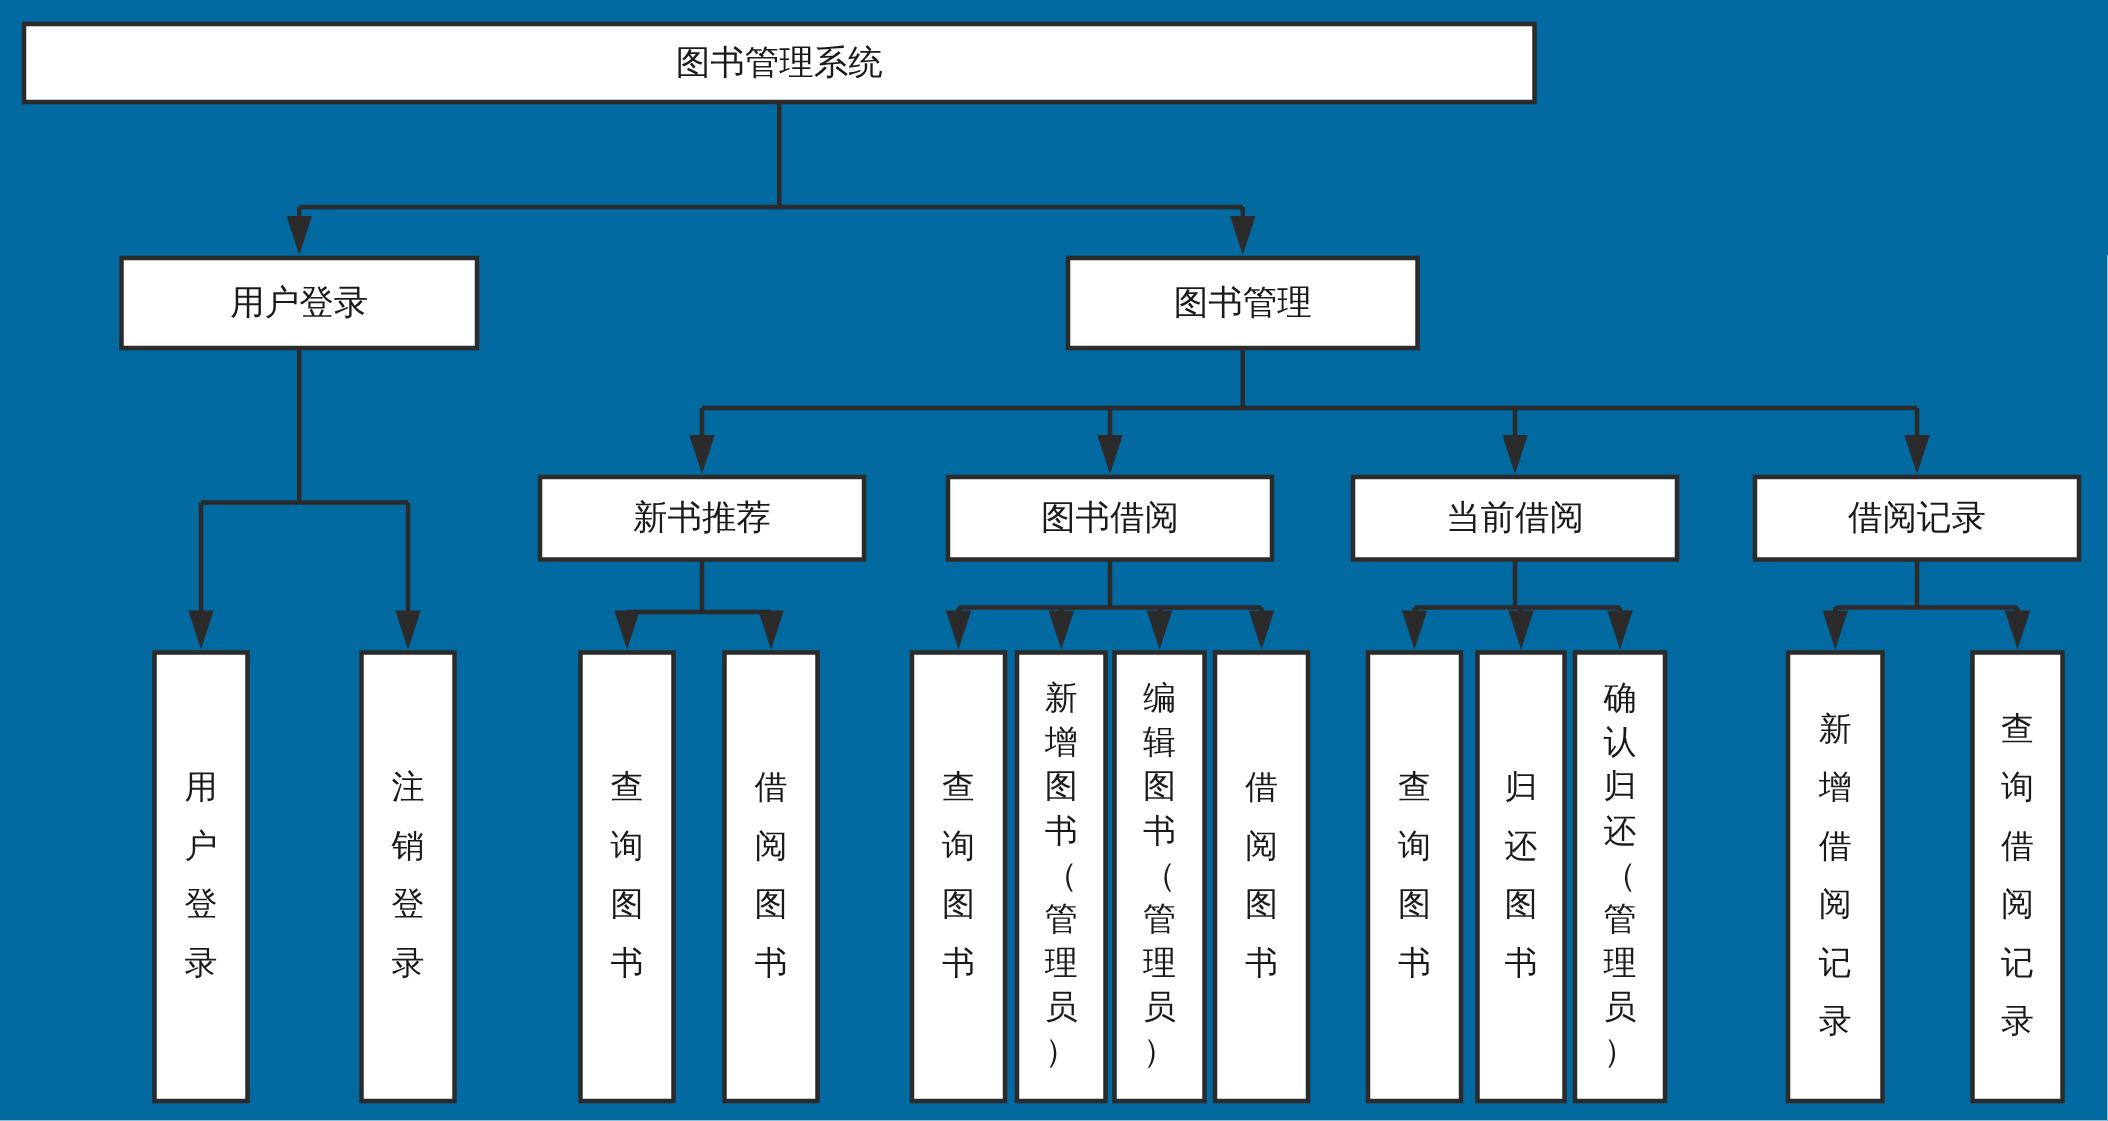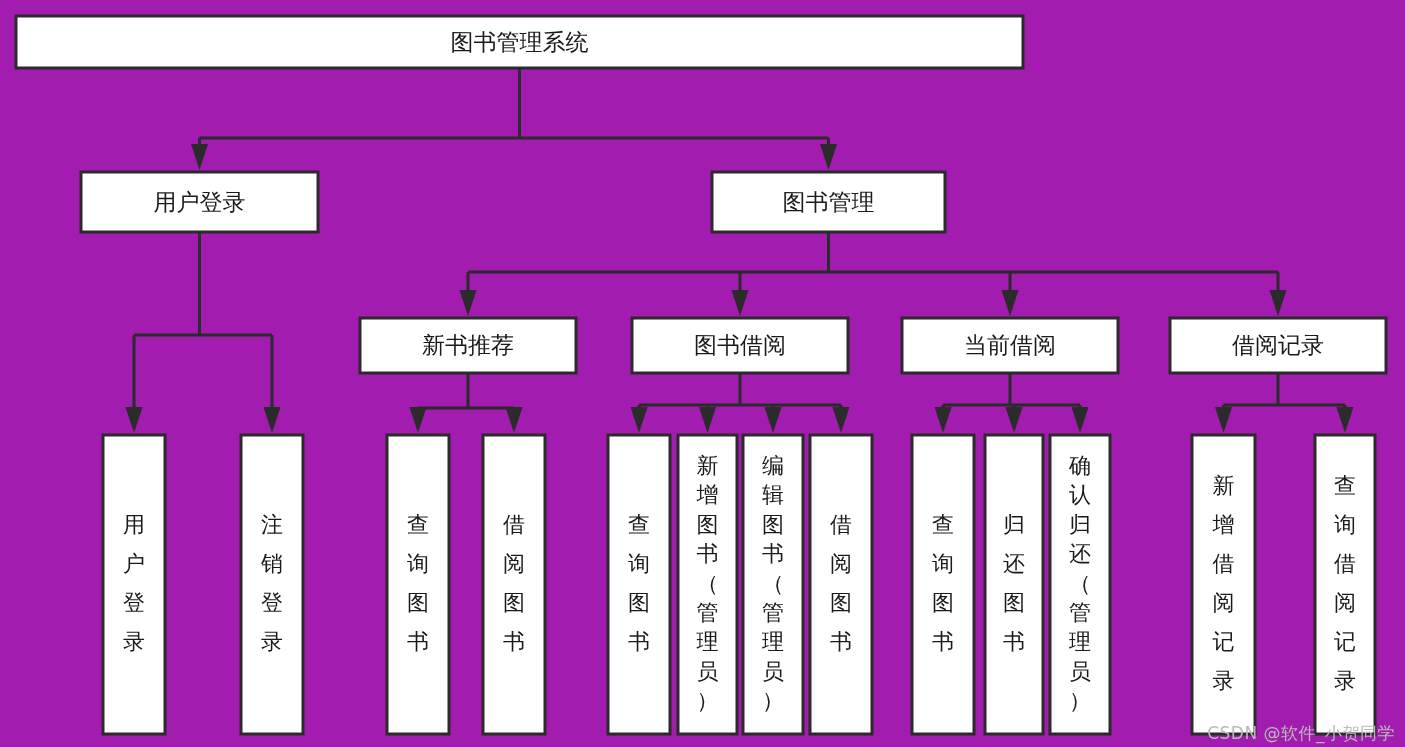--- a/index.html
+++ b/index.html
@@ -11,21 +11,21 @@
   body {
     width: 1405px;
     height: 747px;
     font-family: "DejaVu Sans", "Liberation Sans", sans-serif;
     overflow: hidden;
   }
   #diagram-root {
     position: relative;
     width: 1405px;
     height: 747px;
-    background: #a21caf;
+    background: #0369a1;
   }
   svg.flowchart {
     display: block;
     width: 1405px;
     height: 747px;
   }
   .node-box {
     fill: #ffffff;
     stroke: #2b2b2b;
     stroke-width: 3;
@@ -215,14 +215,13 @@
         <g>
           <rect class="node-box" x="1192" y="435" width="63" height="299"></rect>
           <text class="node-label vertical-char" x="1223.5" y="0"><tspan x="1223.5" y="487.0" dominant-baseline="middle">新</tspan><tspan x="1223.5" y="526.0" dominant-baseline="middle">增</tspan><tspan x="1223.5" y="565.0" dominant-baseline="middle">借</tspan><tspan x="1223.5" y="604.0" dominant-baseline="middle">阅</tspan><tspan x="1223.5" y="643.0" dominant-baseline="middle">记</tspan><tspan x="1223.5" y="682.0" dominant-baseline="middle">录</tspan></text>
         </g>
         <g>
           <rect class="node-box" x="1315" y="435" width="60" height="299"></rect>
           <text class="node-label vertical-char" x="1345" y="0"><tspan x="1345" y="487.0" dominant-baseline="middle">查</tspan><tspan x="1345" y="526.0" dominant-baseline="middle">询</tspan><tspan x="1345" y="565.0" dominant-baseline="middle">借</tspan><tspan x="1345" y="604.0" dominant-baseline="middle">阅</tspan><tspan x="1345" y="643.0" dominant-baseline="middle">记</tspan><tspan x="1345" y="682.0" dominant-baseline="middle">录</tspan></text>
         </g>
       </g>
   </svg>
-  <div class="watermark-text">CSDN @软件_小贺同学</div>
 </div>
 
 </body></html>

